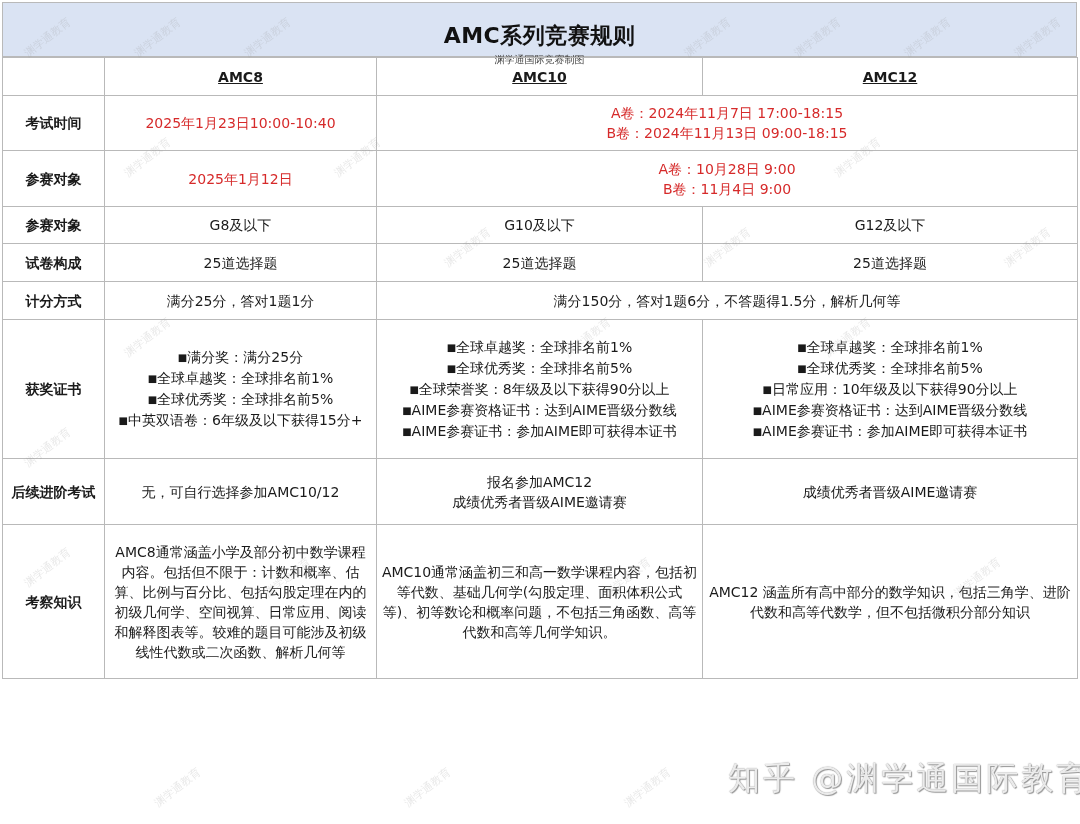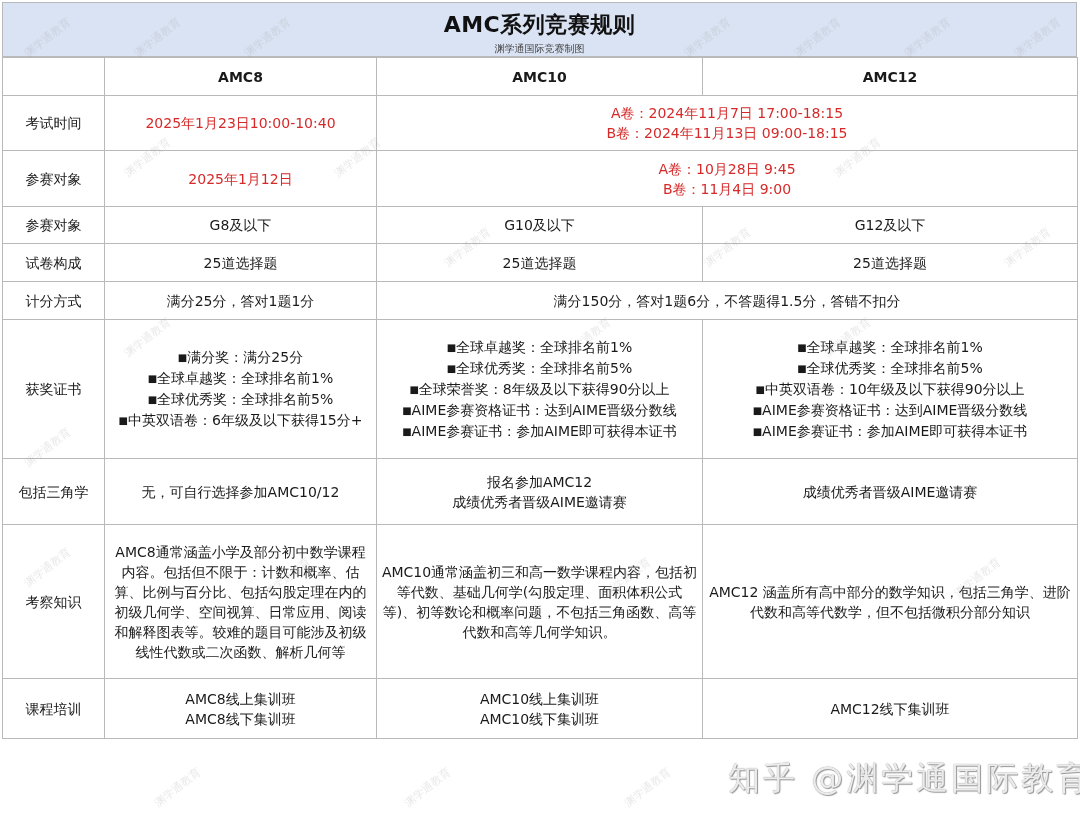--- a/index.html
+++ b/index.html
@@ -2,28 +2,28 @@
 <html><head>
 <meta charset="utf-8">
 <style>
   html, body { margin:0; padding:0; background:#ffffff; }
   body { width:1080px; height:824px; position:relative; overflow:hidden;
          font-family:"DejaVu Sans","Liberation Sans",sans-serif; color:#1a1a1a; }
   .sheet { position:absolute; left:0; top:0; width:1080px; height:824px; }
   .titlebar { position:absolute; left:2px; top:2px; width:1075px; height:55px;
               background:#dae3f3; border:1px solid #b9b9b9; box-sizing:border-box;
               text-align:center; }
-  .titlebar .t { font-size:22px; font-weight:bold; margin-top:7px; letter-spacing:0.5px; color:#111; }
+  .titlebar .t { font-size:22px; font-weight:bold; margin-top:18px; letter-spacing:0.5px; color:#111; }
   .titlebar .s { font-size:10px; color:#444; margin-top:2px; }
   table.grid { position:absolute; left:2px; top:57px; border-collapse:collapse;
                width:1075px; table-layout:fixed; }
   table.grid td { border:1px solid #b9b9b9; text-align:center; vertical-align:middle;
                   font-size:14px; line-height:20px; padding:0 4px; box-sizing:border-box; }
-  td.rowhead { font-weight:normal; font-size:14px; }
-  td.colhead { font-weight:bold; font-size:15px; }
+  td.rowhead { font-weight:bold; font-size:14px; }
+  td.colhead { font-weight:bold; font-size:15px;text-decoration:underline; }
   .red { color:#d62a2a; }
   ul.awards { list-style:none; margin:0; padding:0; font-size:14px; line-height:21px; }
   ul.awards li::before { content:"\25A0 "; font-size:10px; vertical-align:1px; }
   .para { font-size:14px; line-height:21px; }
   .wm { position:absolute; font-size:11px; color:rgba(150,150,150,0.22); transform:rotate(-38deg);
         pointer-events:none; white-space:nowrap; }
   .zhihu { position:absolute; left:728px; top:757px; font-size:32px; color:rgba(255,255,255,0.85);
            text-shadow:0 0 1px #777, 1px 1px 1px #999; letter-spacing:3px; pointer-events:none; white-space:nowrap; }
 </style>
 </head>
@@ -58,21 +58,21 @@
       <td colspan="2" class="red">
         <div>A卷：2024年11月7日 17:00-18:15</div>
         <div>B卷：2024年11月13日 09:00-18:15</div>
       </td>
     </tr>
 
     <tr style="height:56px">
       <td class="rowhead">参赛对象</td>
       <td class="red">2025年1月12日</td>
       <td colspan="2" class="red">
-        <div>A卷：10月28日 9:45</div>
+        <div>A卷：10月28日 9:00</div>
         <div>B卷：11月4日 9:00</div>
       </td>
     </tr>
 
     <tr style="height:37px">
       <td class="rowhead">参赛对象</td>
       <td>G8及以下</td>
       <td>G10及以下</td>
       <td>G12及以下</td>
     </tr>
@@ -82,21 +82,21 @@
       <td class="rowhead">试卷构成</td>
       <td>25道选择题</td>
       <td>25道选择题</td>
       <td>25道选择题</td>
     </tr>
 
 
     <tr style="height:38px">
       <td class="rowhead">计分方式</td>
       <td>满分25分，答对1题1分</td>
-      <td colspan="2">满分150分，答对1题6分，不答题得1.5分，答错不扣分</td>
+      <td colspan="2">满分150分，答对1题6分，不答题得1.5分，解析几何等</td>
     </tr>
 
     <tr style="height:139px">
       <td class="rowhead">获奖证书</td>
       <td>
         <ul class="awards">
           <li>满分奖：满分25分</li>
           <li>全球卓越奖：全球排名前1%</li>
           <li>全球优秀奖：全球排名前5%</li>
           <li>中英双语卷：6年级及以下获得15分+</li>
@@ -108,56 +108,44 @@
           <li>全球优秀奖：全球排名前5%</li>
           <li>全球荣誉奖：8年级及以下获得90分以上</li>
           <li>AIME参赛资格证书：达到AIME晋级分数线</li>
           <li>AIME参赛证书：参加AIME即可获得本证书</li>
         </ul>
       </td>
       <td>
         <ul class="awards">
           <li>全球卓越奖：全球排名前1%</li>
           <li>全球优秀奖：全球排名前5%</li>
-          <li>中英双语卷：10年级及以下获得90分以上</li>
+          <li>日常应用：10年级及以下获得90分以上</li>
           <li>AIME参赛资格证书：达到AIME晋级分数线</li>
           <li>AIME参赛证书：参加AIME即可获得本证书</li>
         </ul>
       </td>
     </tr>
 
     <tr style="height:66px">
-      <td class="rowhead">包括三角学</td>
+      <td class="rowhead">后续进阶考试</td>
       <td>无，可自行选择参加AMC10/12</td>
       <td>
         <div>报名参加AMC12</div>
         <div>成绩优秀者晋级AIME邀请赛</div>
       </td>
       <td>成绩优秀者晋级AIME邀请赛</td>
     </tr>
 
     <tr style="height:154px">
       <td class="rowhead">考察知识</td>
       <td class="para">AMC8通常涵盖小学及部分初中数学课程内容。包括但不限于：计数和概率、估算、比例与百分比、包括勾股定理在内的初级几何学、空间视算、日常应用、阅读和解释图表等。较难的题目可能涉及初级线性代数或二次函数、解析几何等</td>
       <td class="para">AMC10通常涵盖初三和高一数学课程内容，包括初等代数、基础几何学(勾股定理、面积体积公式等)、初等数论和概率问题，不包括三角函数、高等代数和高等几何学知识。</td>
       <td class="para">AMC12 涵盖所有高中部分的数学知识，包括三角学、进阶代数和高等代数学，但不包括微积分部分知识</td>
     </tr>
 
-    <tr style="height:60px">
-      <td class="rowhead">课程培训</td>
-      <td>
-        <div>AMC8线上集训班</div>
-        <div>AMC8线下集训班</div>
-      </td>
-      <td>
-        <div>AMC10线上集训班</div>
-        <div>AMC10线下集训班</div>
-      </td>
-      <td>AMC12线下集训班</td>
-    </tr>
   </tbody>
     </table>
 
   <div class="wm" style="left:20px;top:30px">渊学通教育</div>
   <div class="wm" style="left:130px;top:30px">渊学通教育</div>
   <div class="wm" style="left:240px;top:30px">渊学通教育</div>
   <div class="wm" style="left:680px;top:30px">渊学通教育</div>
   <div class="wm" style="left:790px;top:30px">渊学通教育</div>
   <div class="wm" style="left:900px;top:30px">渊学通教育</div>
   <div class="wm" style="left:1010px;top:30px">渊学通教育</div>

